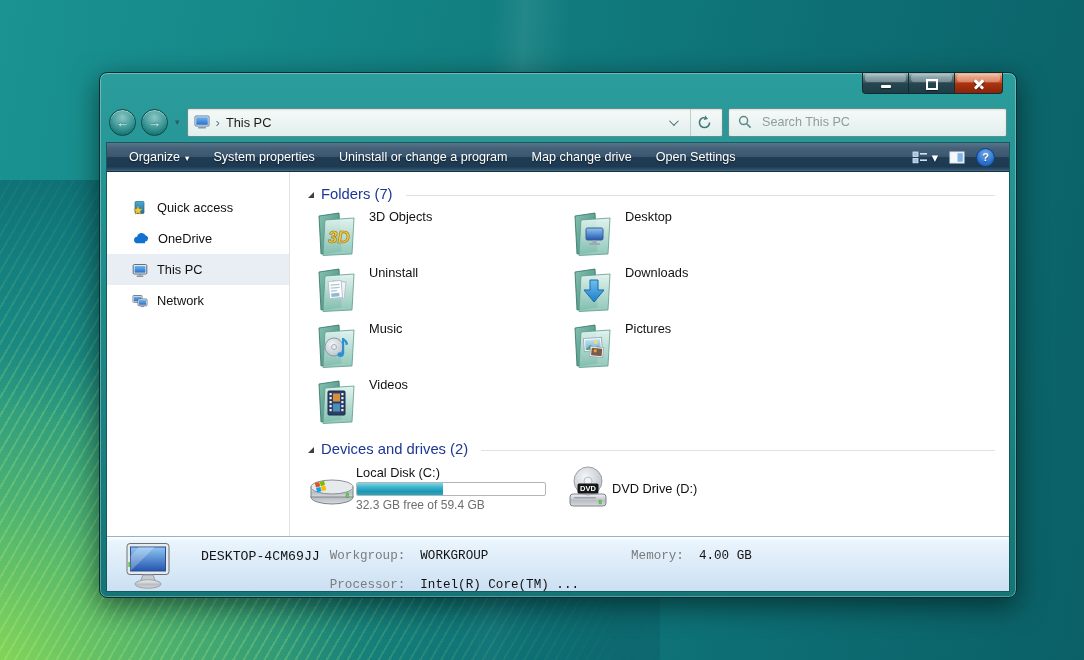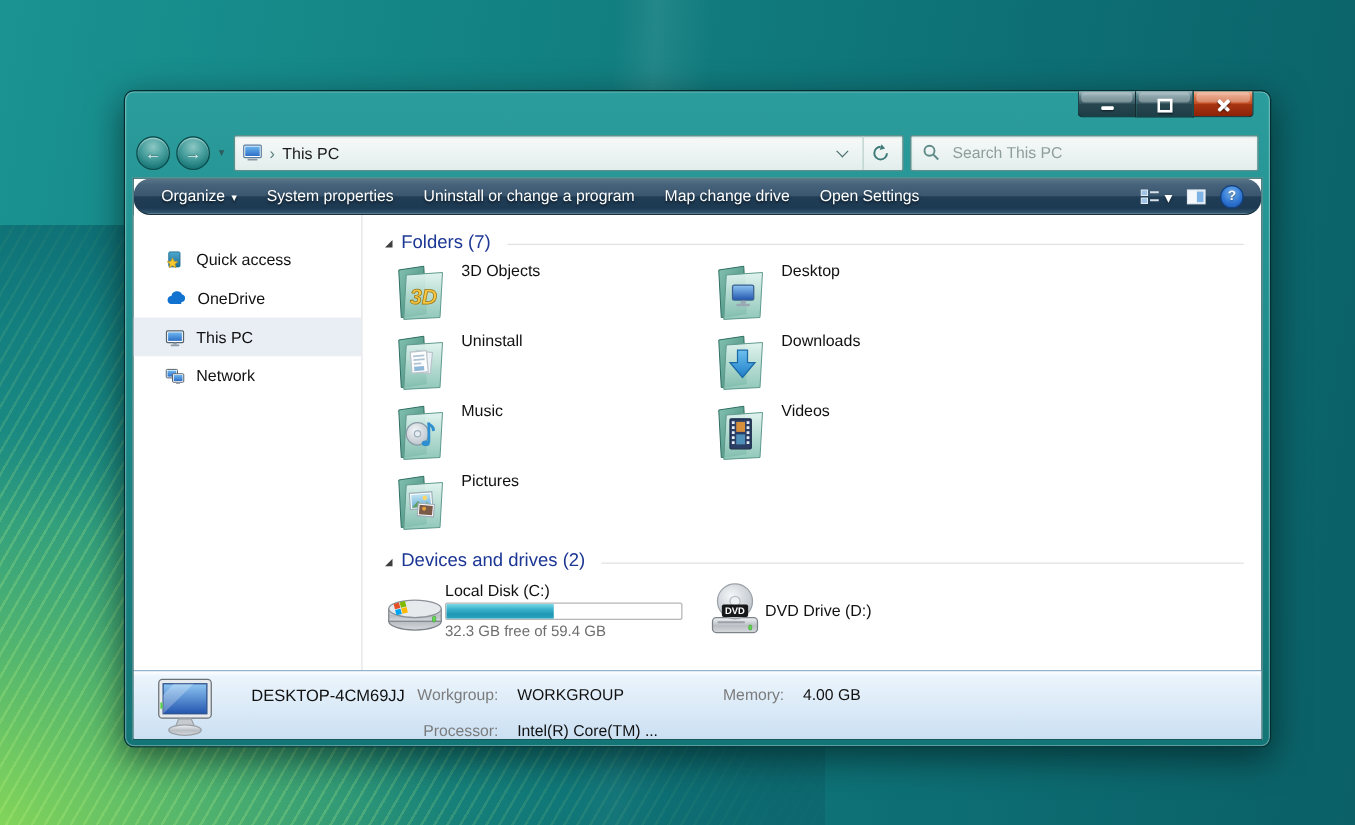--- a/index.html
+++ b/index.html
@@ -52,21 +52,21 @@
     background:linear-gradient(180deg,#f6faf9,#e2eeec);border:1px solid #5f8f8d;border-radius:2px;
     box-shadow:inset 0 1px 2px rgba(0,0,0,.12);}
   .search input{border:none;outline:none;background:transparent;flex:1;font-size:12.6px;color:#333;
     font-family:"Liberation Sans","DejaVu Sans",sans-serif;}
   .search input::placeholder{color:#8e9e9c;}
   
   .client{margin:3px 6px 0 6px;border:1px solid #17595c;background:#fff;}
   .cmdbar{height:28px;display:flex;align-items:center;padding:0 10px;color:#fff;font-size:12.6px;
     text-shadow:0 1px 2px rgba(0,0,0,.55);
     background:linear-gradient(180deg,#5a7587 0%,#46627b 18%,#3a576f 48%,#203d55 52%,#1d3a53 84%,#33556e 97%,#4c7a95 100%);
-    border-bottom:1px solid #16303f;border-radius:13px;}
+    border-bottom:1px solid #16303f;}
   .cmditem{padding:0 12px;cursor:pointer;white-space:nowrap;}
   .cmditem .caret{font-size:8.5px;margin-left:5px;}
   .cmdright{margin-left:auto;display:flex;align-items:center;gap:11px;padding-right:4px;}
   .helpbtn{width:17px;height:17px;border-radius:50%;display:flex;align-items:center;justify-content:center;
     background:radial-gradient(circle at 50% 32%,#7ab8f0 0%,#2f76d4 55%,#1a4ea0 100%);
     border:1px solid #10407e;color:#fff;font-size:11px;font-weight:bold;cursor:pointer;}
   .mainrow{display:flex;height:364px;}
   
   .sidebar{width:183px;border-right:1px solid #e3e3e3;padding-top:20px;box-sizing:border-box;flex:0 0 auto;background:#fff;}
   .sitem{height:31px;display:flex;align-items:center;gap:9px;padding-left:25px;font-size:12.8px;color:#111;cursor:pointer;}
@@ -82,21 +82,21 @@
   .tile svg{flex:0 0 auto;}
   .tlabel{font-size:12.8px;color:#111;}
   .dgrid{display:grid;grid-template-columns:256px auto;margin-top:6px;}
   .dtile{display:flex;align-items:center;cursor:pointer;}
   .dinfo{display:flex;flex-direction:column;gap:2px;}
   .dbar{width:188px;height:12px;background:#fff;border:1px solid #b5b5b5;border-radius:2px;overflow:hidden;}
   .dfill{height:100%;background:linear-gradient(180deg,#7fd8e6 0%,#3db4cc 35%,#1f97b4 70%,#2aa6c0 100%);}
   .dfree{font-size:12px;color:#6e6e6e;}
   
   .details{height:55px;border-top:1px solid #93b3cc;display:flex;align-items:flex-start;padding:5px 0 0 12px;
-    background:linear-gradient(180deg,#ffffff 0%,#eaf4fc 8%,#dcebf8 50%,#cbe0f3 100%);box-sizing:border-box;}
+    background:linear-gradient(180deg,#ffffff 0%,#eaf4fc 8%,#dcebf8 50%,#cbe0f3 100%);box-sizing:border-box;font-family:Liberation Mono, monospace;}
   .dname{font-size:13.2px;color:#111;padding-top:7px;margin-left:26px;white-space:nowrap;}
   .fields{display:grid;grid-template-columns:auto auto;column-gap:10px;row-gap:3px;padding-top:7px;margin-left:10px;font-size:12.6px;gap:15px;}
   .flbl{color:#7b7b7b;text-align:right;}
   .fval{color:#111;}
   .fields2{margin-left:52px;}
 </style>
 </head>
 <body>
 
 <svg width="0" height="0" style="position:absolute">
@@ -330,57 +330,57 @@
               <ellipse cx="31.6" cy="33.6" rx="3.2" ry="2.3" fill="#2e8fd0"></ellipse>
               <path d="M33 17 q6 1.5 6 6.5 l-2.4 .5 q0-4-3.6-5 z" fill="#2e8fd0"></path>
             </svg>
             <span class="tlabel">Music</span>
           </div>
 
           <div class="tile">
             <svg width="48" height="48" viewBox="0 0 48 48">
               <path d="M10 7 L30 4 L32 42 L12 45 Z" fill="url(#fgB)" stroke="#2e6f63" stroke-width=".8"></path>
               <path d="M16 11 L45 9 L43 45 L14 46.5 Z" fill="url(#fgF)" stroke="#5f9a8d" stroke-width=".8"></path>
+              <g transform="rotate(-4 28 25)">
+                <rect x="19" y="17" width="18" height="13" fill="#fff" stroke="#9fb0ba"></rect>
+                <rect x="20.4" y="18.4" width="15.2" height="10.2" fill="url(#sky)"></rect>
+                <circle cx="31" cy="21.5" r="1.8" fill="#ffd75e"></circle>
+                <path d="M20.4 28.6 l5-5 4 4 3-2.6 3.2 3.6 z" fill="#5d9e62"></path>
+              </g>
+              <g transform="rotate(5 31 33)">
+                <rect x="25" y="26" width="13" height="10" fill="#fff" stroke="#9fb0ba"></rect>
+                <rect x="26.2" y="27.2" width="10.6" height="7.6" fill="#7a5a48"></rect>
+                <circle cx="30" cy="30" r="1.6" fill="#e8a23c"></circle>
+              </g>
+            </svg>
+            <span class="tlabel">Pictures</span>
+          </div>
+
+          <div class="tile">
+            <svg width="48" height="48" viewBox="0 0 48 48">
+              <path d="M10 7 L30 4 L32 42 L12 45 Z" fill="url(#fgB)" stroke="#2e6f63" stroke-width=".8"></path>
+              <path d="M16 11 L45 9 L43 45 L14 46.5 Z" fill="url(#fgF)" stroke="#5f9a8d" stroke-width=".8"></path>
               <rect x="19" y="14" width="17" height="24" rx="1" fill="#2b3f66" stroke="#1c2c49"></rect>
               <g fill="#e9eef4">
                 <rect x="20.5" y="16" width="2.2" height="2.2"></rect>
                   <rect x="20.5" y="20" width="2.2" height="2.2"></rect>
                 <rect x="20.5" y="24" width="2.2" height="2.2"></rect>
                   <rect x="20.5" y="28" width="2.2" height="2.2"></rect>
                 <rect x="20.5" y="32" width="2.2" height="2.2"></rect>
                 <rect x="32.3" y="16" width="2.2" height="2.2"></rect>
                   <rect x="32.3" y="20" width="2.2" height="2.2"></rect>
                 <rect x="32.3" y="24" width="2.2" height="2.2"></rect>
                   <rect x="32.3" y="28" width="2.2" height="2.2"></rect>
                 <rect x="32.3" y="32" width="2.2" height="2.2"></rect>
               </g>
               <rect x="24" y="16.5" width="7" height="8" fill="#d88f3c"></rect>
               <rect x="24" y="26.5" width="7" height="8" fill="#4d8fb8"></rect>
             </svg>
             <span class="tlabel">Videos</span>
           </div>
-
-          <div class="tile">
-            <svg width="48" height="48" viewBox="0 0 48 48">
-              <path d="M10 7 L30 4 L32 42 L12 45 Z" fill="url(#fgB)" stroke="#2e6f63" stroke-width=".8"></path>
-              <path d="M16 11 L45 9 L43 45 L14 46.5 Z" fill="url(#fgF)" stroke="#5f9a8d" stroke-width=".8"></path>
-              <g transform="rotate(-4 28 25)">
-                <rect x="19" y="17" width="18" height="13" fill="#fff" stroke="#9fb0ba"></rect>
-                <rect x="20.4" y="18.4" width="15.2" height="10.2" fill="url(#sky)"></rect>
-                <circle cx="31" cy="21.5" r="1.8" fill="#ffd75e"></circle>
-                <path d="M20.4 28.6 l5-5 4 4 3-2.6 3.2 3.6 z" fill="#5d9e62"></path>
-              </g>
-              <g transform="rotate(5 31 33)">
-                <rect x="25" y="26" width="13" height="10" fill="#fff" stroke="#9fb0ba"></rect>
-                <rect x="26.2" y="27.2" width="10.6" height="7.6" fill="#7a5a48"></rect>
-                <circle cx="30" cy="30" r="1.6" fill="#e8a23c"></circle>
-              </g>
-            </svg>
-            <span class="tlabel">Pictures</span>
-          </div>
         </div>
 
         <div class="ghead" style="margin-top:6px">
           <span class="tri"></span>
           <span class="gtitle">Devices and drives (2)</span>
           <span class="grule"></span>
         </div>
 
         <div class="dgrid">
 

